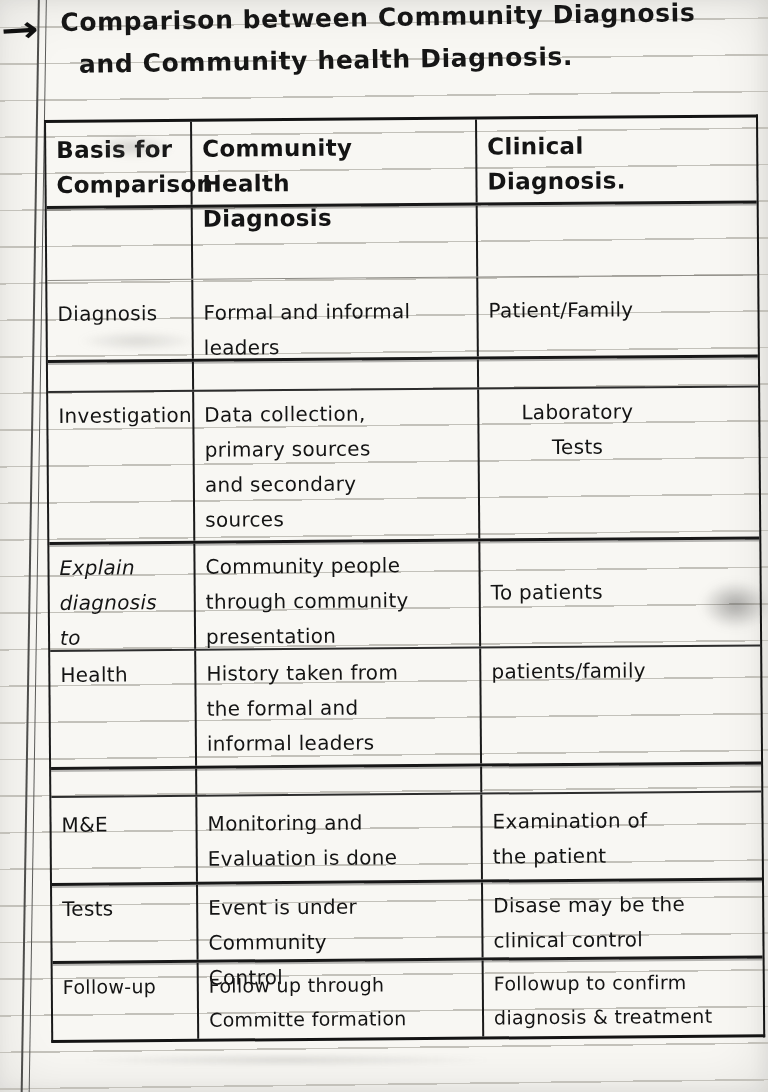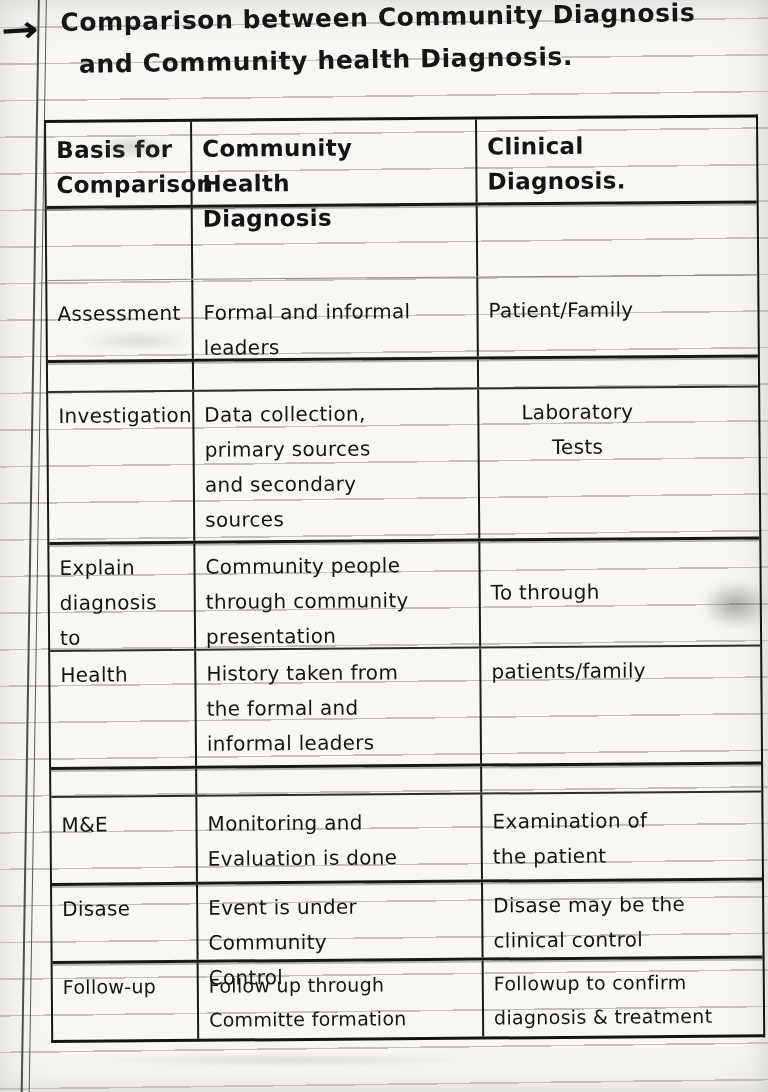--- a/index.html
+++ b/index.html
@@ -75,21 +75,21 @@
   .r-invest{height:152px;}
   .r-explain{height:107px;}
   .r-history{height:118px;}
   .r-sp3{height:28px;}
   .r-me{height:88px;padding-top:0;}
   .r-me .cell{padding-top:10px;}
   .r-event{height:78px;}
   .r-follow{height:76px;}
   .r-follow .cell{font-size:19px;line-height:34px;}
 
-  .mw110{display:inline-block;max-width:110px;}
+  .mw110{display:inline-block;max-width:110px;font-style:italic;}
   .mw130{display:inline-block;max-width:130px;}
   .mw190{display:inline-block;max-width:190px;}
   .mw200{display:inline-block;max-width:200px;}
   .mw210{display:inline-block;max-width:210px;}
   .mw230{display:inline-block;max-width:230px;}
   .pt34{padding-top:34px;}
   .center150{display:inline-block;max-width:160px;text-align:center;margin-left:8px;}
 
   
   .smudge{position:absolute;z-index:4;pointer-events:none;}
@@ -141,21 +141,21 @@
     </div>
 
     <div class="row r-sp1 light">
       <div class="cell c1"></div>
       <div class="cell c2"></div>
       <div class="cell c3"></div>
     </div>
 
     <div class="row r-assess heavy">
       <div class="cell c1">
-        <span>Assessment</span>
+        <span>Diagnosis</span>
       </div>
       <div class="cell c2">
         <span class="mw210">Formal and informal leaders</span>
       </div>
       <div class="cell c3">
         <span>Patient/Family</span>
       </div>
     </div>
 
     <div class="row r-sp2 med">
@@ -177,21 +177,21 @@
     </div>
 
     <div class="row r-explain med">
       <div class="cell c1">
         <span class="mw110">Explain diagnosis to</span>
       </div>
       <div class="cell c2">
         <span class="mw230">Community people through community presentation</span>
       </div>
       <div class="cell c3 pt34">
-        <span>To through</span>
+        <span>To patients</span>
       </div>
     </div>
 
     <div class="row r-history heavy">
       <div class="cell c1">
         <span>Health</span>
       </div>
       <div class="cell c2">
         <span class="mw200">History taken from the formal and informal leaders</span>
       </div>
@@ -213,21 +213,21 @@
       <div class="cell c2">
         <span class="mw200">Monitoring and Evaluation is done</span>
       </div>
       <div class="cell c3">
         <span class="mw190">Examination of the patient</span>
       </div>
     </div>
 
     <div class="row r-event heavy">
       <div class="cell c1">
-        <span>Disase</span>
+        <span>Tests</span>
       </div>
       <div class="cell c2">
         <span class="mw190">Event is under Community Control</span>
       </div>
       <div class="cell c3">
         <span class="mw200">Disase may be the clinical control</span>
       </div>
     </div>
 
     <div class="row r-follow">

